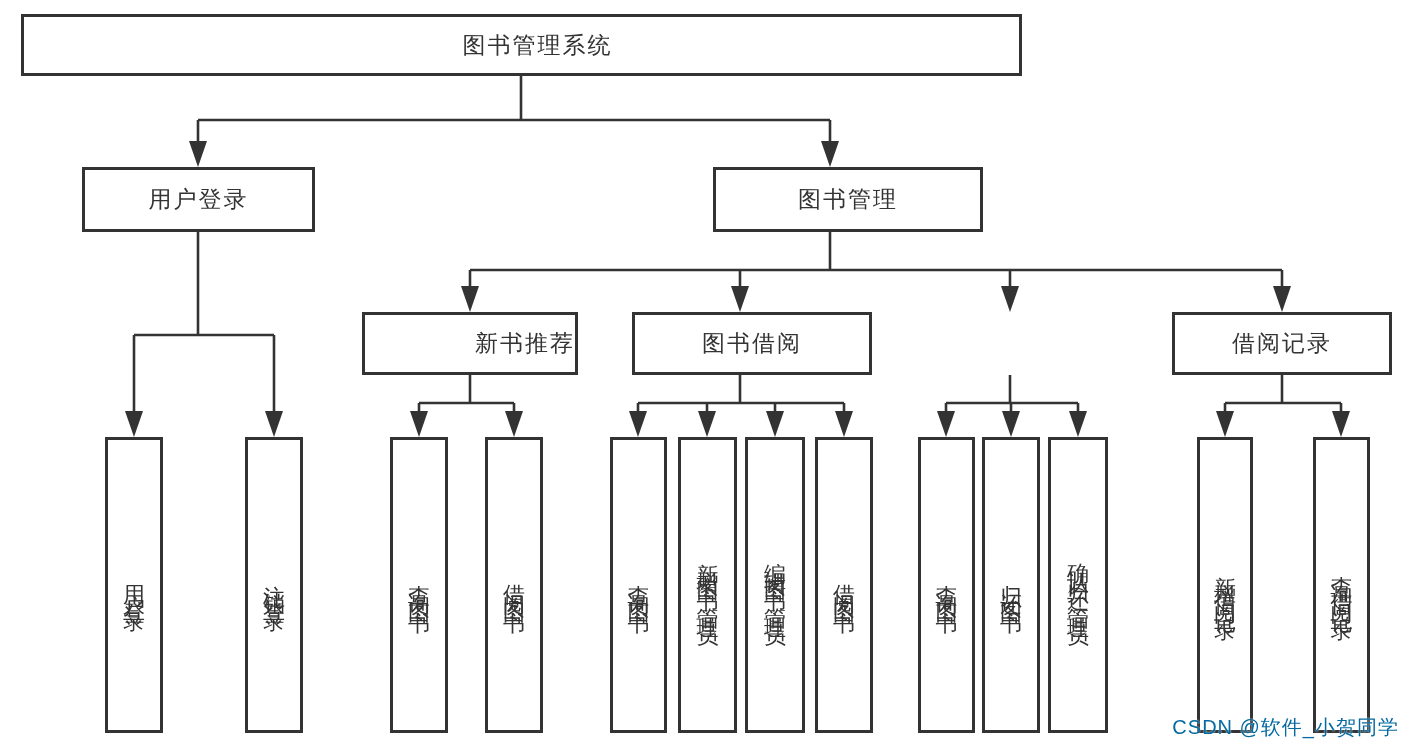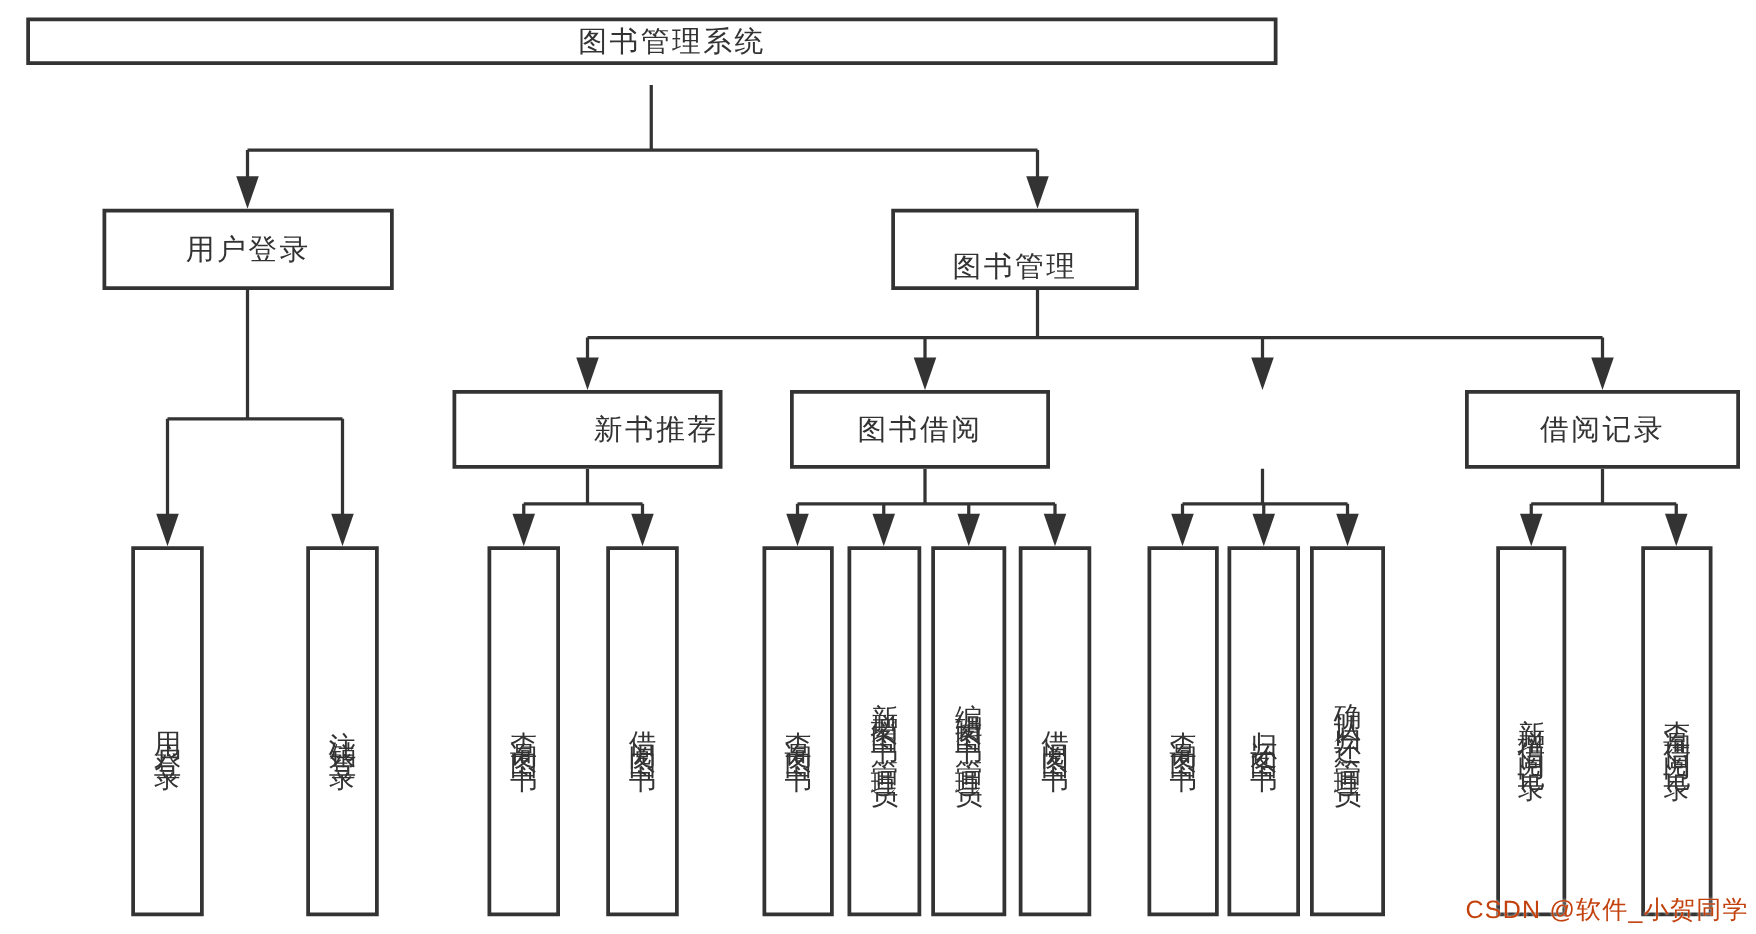--- a/index.html
+++ b/index.html
@@ -36,21 +36,21 @@
     color:#333333;
     white-space:nowrap;
   }
   #watermark{
     position:absolute;
     right:6px;
     top:714px;
     z-index:2;
     font-size:20px;
     letter-spacing:1px;
-    color:#c2410c;
+    color:#0369a1;
     text-shadow:0 0 2px #ffffff;
     white-space:nowrap;
   }
 </style>
 </head>
 <body>
 
 <div id="stage">
 
   <svg id="connectors" width="1405" height="747" viewBox="0 0 1405 747">
@@ -101,35 +101,35 @@
       <line x1="1011" y1="403" x2="1011" y2="417" stroke="#333333" stroke-width="2.6"></line>
       <polygon points="1002,411 1020,411 1011,437" fill="#333333"></polygon>
       <line x1="1078" y1="403" x2="1078" y2="417" stroke="#333333" stroke-width="2.6"></line>
       <polygon points="1069,411 1087,411 1078,437" fill="#333333"></polygon>
       <line x1="1225" y1="403" x2="1225" y2="417" stroke="#333333" stroke-width="2.6"></line>
       <polygon points="1216,411 1234,411 1225,437" fill="#333333"></polygon>
       <line x1="1341" y1="403" x2="1341" y2="417" stroke="#333333" stroke-width="2.6"></line>
       <polygon points="1332,411 1350,411 1341,437" fill="#333333"></polygon>
     </svg>
 
-  <div class="box" style="left:21px;top:14px;width:1001px;height:38px;padding-left:32px;">
+  <div class="box" style="left:21px;top:14px;width:1001px;height:62px;padding-left:32px;">
     <span class="hlabel">图书管理系统</span>
   </div>
 
   <div class="box" style="left:82px;top:167px;width:233px;height:65px;">
     <span class="hlabel">用户登录</span>
   </div>
-  <div class="box" style="left:713px;top:167px;width:198px;height:65px;align-items:flex-end;">
+  <div class="box" style="left:713px;top:167px;width:270px;height:65px;">
     <span class="hlabel">图书管理</span>
   </div>
 
   <div class="box" style="left:362px;top:312px;width:216px;height:63px;justify-content:flex-end;">
     <span class="hlabel">新书推荐</span>
   </div>
-  <div class="box" style="left:632px;top:312px;width:208px;height:63px;">
+  <div class="box" style="left:632px;top:312px;width:240px;height:63px;">
     <span class="hlabel">图书借阅</span>
   </div>
   <div class="box" style="left:1172px;top:312px;width:220px;height:63px;">
     <span class="hlabel">借阅记录</span>
   </div>
 
   <div class="box" style="left:105px;top:437px;width:58px;height:296px;">
     <span class="vlabel">用户登录</span>
   </div>
   <div class="box" style="left:245px;top:437px;width:58px;height:296px;">

